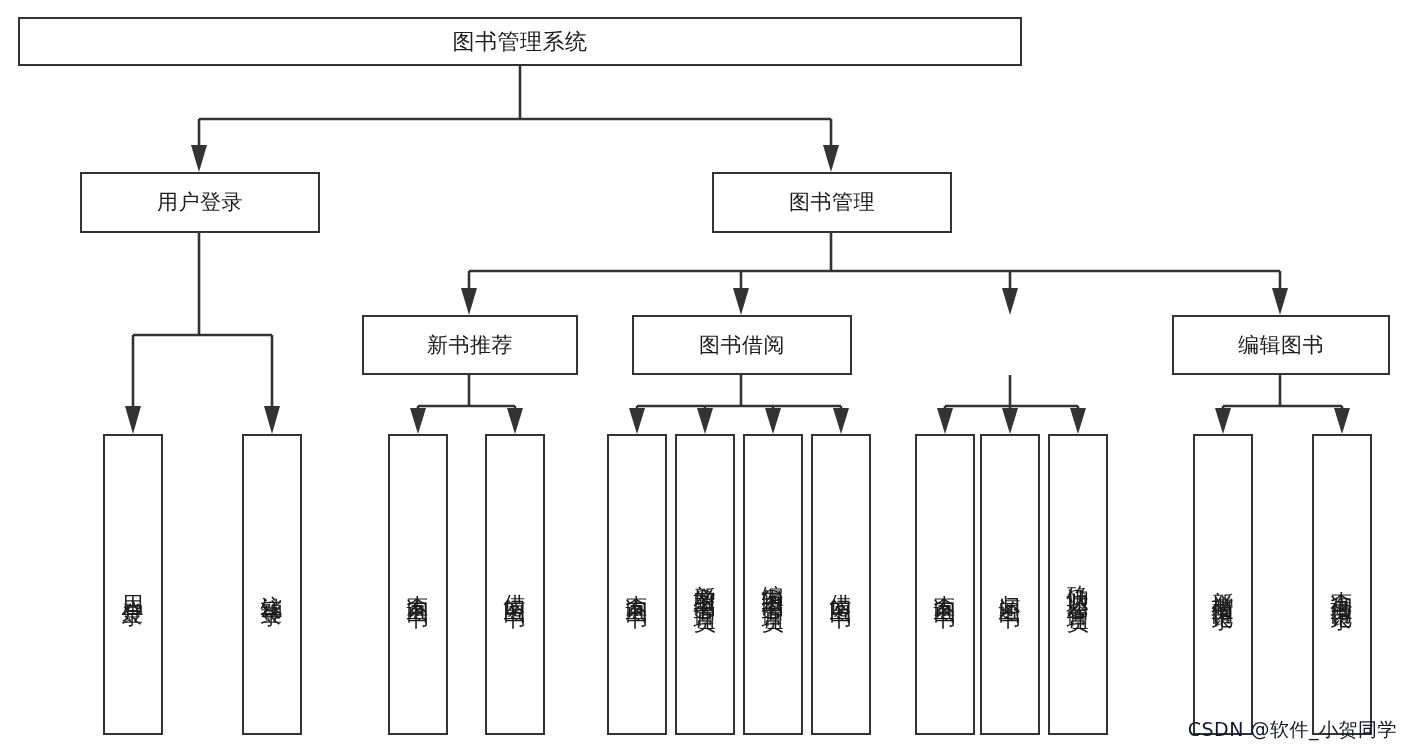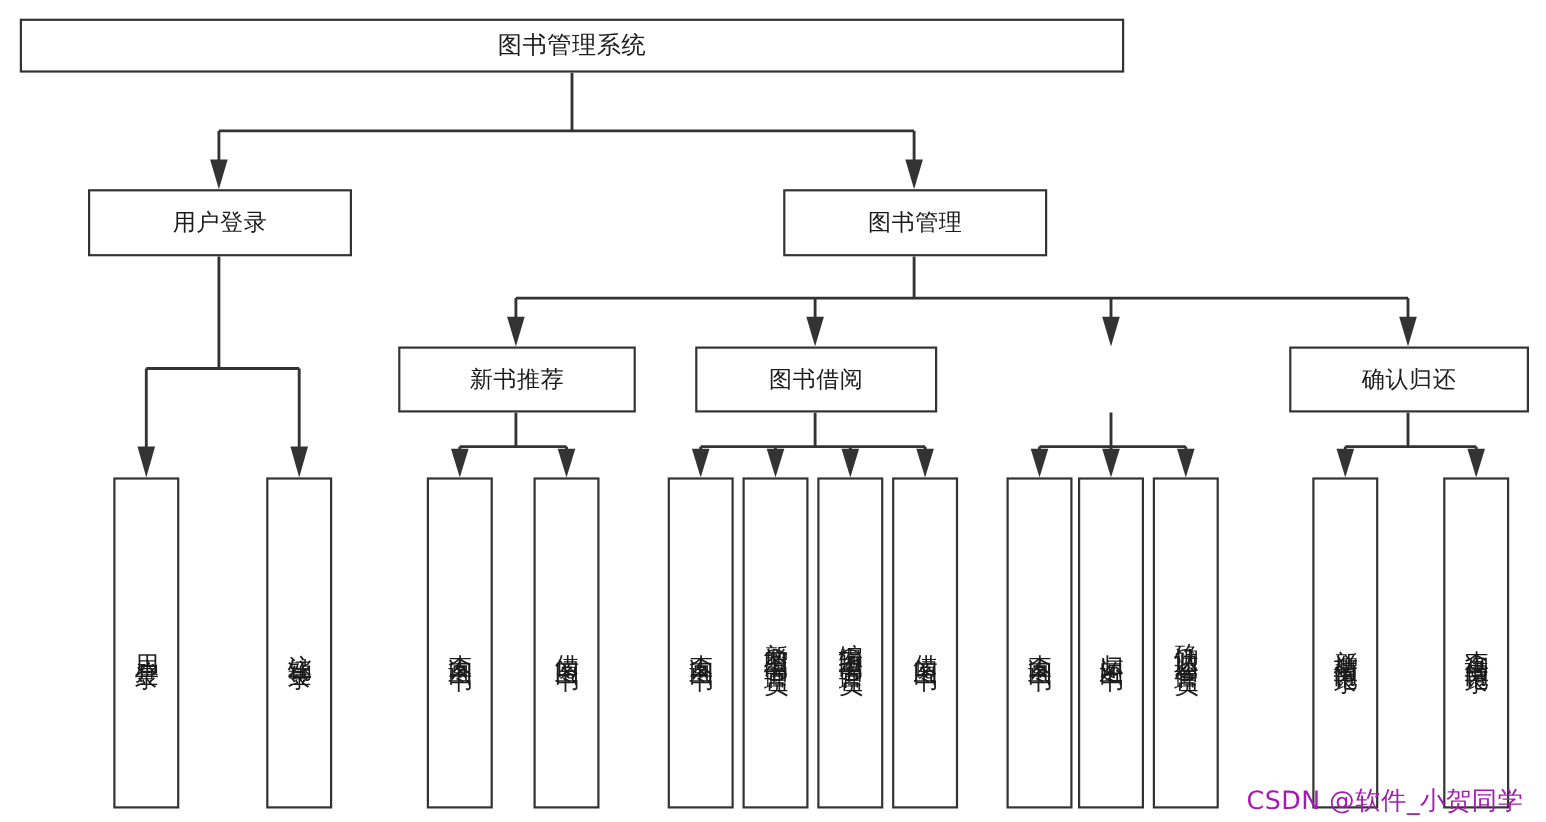--- a/index.html
+++ b/index.html
@@ -65,24 +65,24 @@
     text-orientation:upright;
     font-size:22px;
     line-height:1.05;
     letter-spacing:4px;
     white-space:nowrap;
   }
 
   
   #watermark{
     position:absolute;
-    right:20px;
+    right:8px;
     bottom:4px;
-    font-size:23px;
-    color:#a21caf;
+    font-size:19px;
+    color:#0f172a;
     letter-spacing:0.5px;
     z-index:3;
     white-space:nowrap;
   }
 </style>
 </head>
 <body>
 
 <div id="canvas">
 
@@ -165,21 +165,21 @@
   <div class="node horiz" style="left:362px; top:315px; width:216px; height:60px;text-align:right;">
     <span class="lbl">新书推荐</span>
   </div>
 
   <div class="node horiz" style="left:632px; top:315px; width:220px; height:60px;">
     <span class="lbl">图书借阅</span>
   </div>
 
 
   <div class="node horiz" style="left:1172px; top:315px; width:218px; height:60px;">
-    <span class="lbl">确认归还</span>
+    <span class="lbl">编辑图书</span>
   </div>
 
   <div class="node vert" style="left:103px; top:434px; width:60px; height:301px;">
     <span class="lbl">用户登录</span>
   </div>
   <div class="node vert" style="left:242px; top:434px; width:60px; height:301px;">
     <span class="lbl">注销登录</span>
   </div>
 
   <div class="node vert" style="left:388px; top:434px; width:60px; height:301px;">

